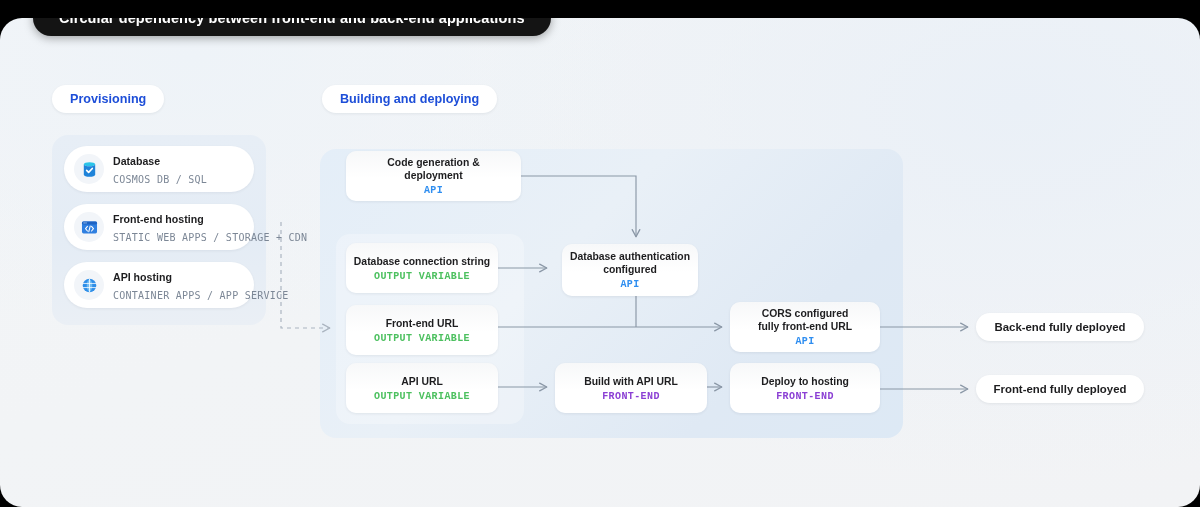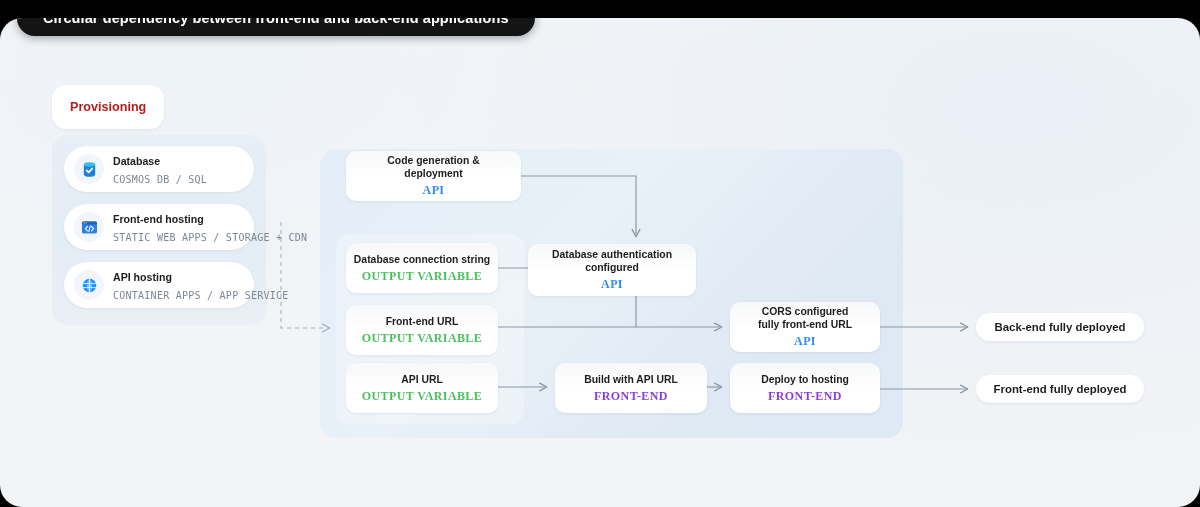--- a/index.html
+++ b/index.html
@@ -10,33 +10,33 @@
     border-radius:22px;
     background:
       radial-gradient(ellipse 700px 400px at 16% 8%, #eef3f8 0%, rgba(238,243,248,0) 70%),
       radial-gradient(ellipse 900px 520px at 85% 18%, #eaf0f7 0%, rgba(234,240,247,0) 72%),
       linear-gradient(160deg,#f3f5f7 0%,#f2f4f6 45%,#f2f3f5 100%);
     overflow:hidden;
   }
 
   
   #title-pill{
-    position:absolute;left:17px;top:-18px;height:36px;
+    position:absolute;left:33px;top:-18px;height:36px;
     display:flex;align-items:center;padding:0 26px;
     background:#141414;border-radius:18px;
     color:#ffffff;font-size:14.5px;font-weight:700;letter-spacing:.1px;
     box-shadow:0 2px 10px rgba(0,0,0,.35);
     white-space:nowrap;z-index:40;
   }
 
   
   .sec-pill{
     position:absolute;height:28px;display:flex;align-items:center;
-    padding:8px 18px;background:#ffffff;border-radius:14px;
-    font-size:12.6px;font-weight:700;color:#b91c1c;white-space:nowrap;
+    padding:0 18px;background:#ffffff;border-radius:14px;
+    font-size:12.6px;font-weight:700;color:#1d4ed8;white-space:nowrap;
     box-shadow:0 1px 3px rgba(16,24,40,.07);z-index:20;
   }
   #pill-prov{left:52px;top:67px;}
   #pill-build{left:322px;top:67px;}
 
   
   #prov-panel{
     position:absolute;left:52px;top:117px;width:214px;height:190px;
     border-radius:16px;
     background:linear-gradient(180deg,#e7eef6 0%,#e4ecf5 55%,#eaeff5 100%);
@@ -76,33 +76,33 @@
     position:absolute;border-radius:10px;
     background:linear-gradient(180deg,#f7f8f9 0%,#ffffff 55%,#ffffff 100%);
     box-shadow:0 1px 3px rgba(16,24,40,.07);
     display:flex;flex-direction:column;align-items:center;justify-content:center;
     box-sizing:border-box;padding:4px 6px;
   }
   .node-title{
     font-size:10.4px;font-weight:600;color:#1d1d1f;line-height:13px;text-align:center;
   }
   .node-tag{
-    font-family:Liberation Serif, serif;font-size:12px;letter-spacing:.4px;
+    font-family:Liberation Mono, monospace;font-size:10px;letter-spacing:.4px;
     margin-top:3px;font-weight:700;
   }
   .tag-api{color:#2f8ef0;}
   .tag-out{color:#4cc05f;}
   .tag-fe{color:#8b3fd4;}
 
   
   #n-codegen {left:346px;top:133px;width:175px;height:50px;}
   #n-dbconn  {left:346px;top:225px;width:152px;height:50px;}
   #n-feurl   {left:346px;top:287px;width:152px;height:50px;}
   #n-apiurl  {left:346px;top:345px;width:152px;height:50px;}
-  #n-dbauth  {left:528px;top:226px;width:168px;height:52px;justify-content:center;}
+  #n-dbauth  {left:562px;top:226px;width:136px;height:52px;justify-content:center;}
   #n-build   {left:555px;top:345px;width:152px;height:50px;}
   #n-cors    {left:730px;top:284px;width:150px;height:50px;}
   #n-deploy  {left:730px;top:345px;width:150px;height:50px;}
 
   
   .out-pill{
     position:absolute;height:28px;width:168px;background:#ffffff;border-radius:14px;
     display:flex;align-items:center;justify-content:center;
     font-size:11.4px;font-weight:700;color:#1d1d1f;white-space:nowrap;
     box-shadow:0 1px 3px rgba(16,24,40,.07);
@@ -113,20 +113,21 @@
   #wires{position:absolute;left:0;top:0;width:1200px;height:489px;pointer-events:none;}
 </style>
 </head>
 <body>
 
 <div id="canvas">
 
   <div id="title-pill">Circular dependency between front-end and back-end applications</div>
 
   <div class="sec-pill" id="pill-prov">Provisioning</div>
+  <div class="sec-pill" id="pill-build">Building and deploying</div>
 
   <div id="prov-panel">
 
     <div class="prov-card" id="prov-card-0">
       <span class="prov-ico-wrap">
         <svg width="19" height="19" viewBox="0 0 24 24">
           <ellipse cx="12" cy="5.3" rx="7.2" ry="2.6" fill="#2bc4e8"></ellipse>
           <path d="M4.8 5.3v13.2c0 1.45 3.22 2.6 7.2 2.6s7.2-1.15 7.2-2.6V5.3c0 1.44-3.22 2.6-7.2 2.6S4.8 6.74 4.8 5.3z" fill="#1f83d9"></path>
           <path d="M8.4 13.1l2.5 2.6 4.6-5" stroke="#ffffff" stroke-width="2.1" fill="none" stroke-linecap="round" stroke-linejoin="round"></path>
         </svg>

